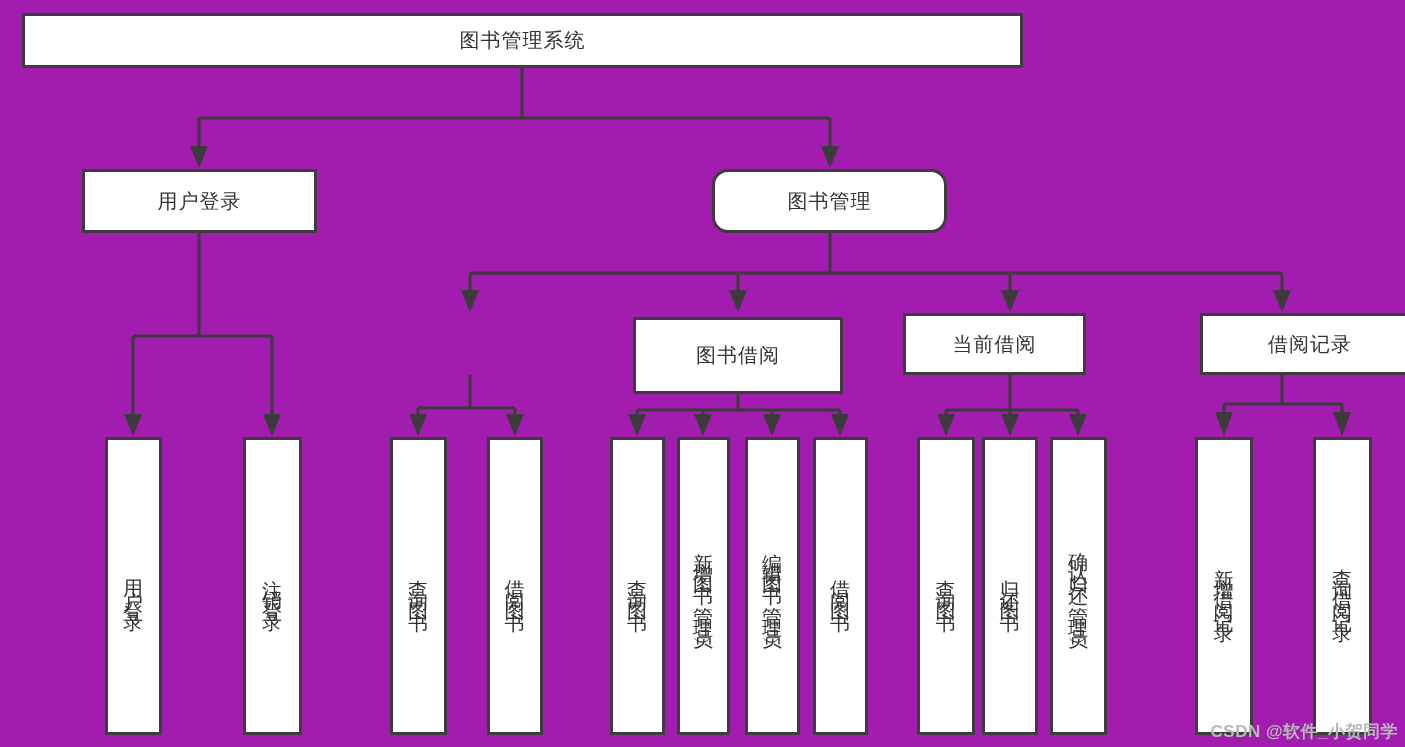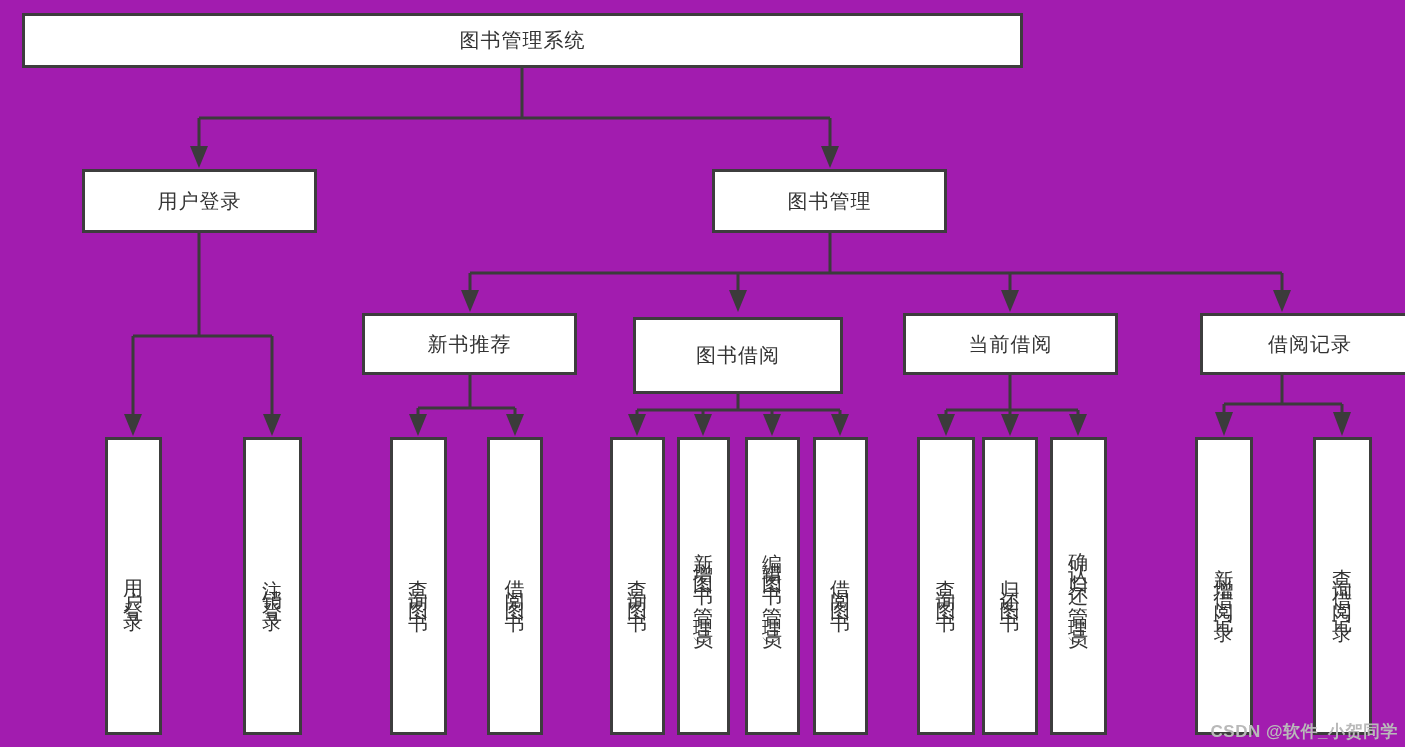--- a/index.html
+++ b/index.html
@@ -102,31 +102,28 @@
     </g>
   </svg>
 
   <div class="node h" style="left:22px; top:13px; width:1001px; height:55px;">
     <span>图书管理系统</span>
   </div>
 
   <div class="node h" style="left:82px; top:169px; width:235px; height:64px;">
     <span>用户登录</span>
   </div>
-  <div class="node h" style="left:712px; top:169px; width:235px; height:64px;">
+  <div class="node h" style="left:712px; top:169px; width:235px; height:64px;border-radius:16px;">
     <span>图书管理</span>
   </div>
 
-  <div class="node h" style="left:362px; top:313px; width:215px; height:62px;">
-    <span>新书推荐</span>
-  </div>
   <div class="node h" style="left:633px; top:317px; width:210px; height:77px;">
     <span>图书借阅</span>
   </div>
-  <div class="node h" style="left:903px; top:313px; width:215px; height:62px;">
+  <div class="node h" style="left:903px; top:313px; width:183px; height:62px;">
     <span>当前借阅</span>
   </div>
   <div class="node h" style="left:1200px; top:313px; width:220px; height:62px;">
     <span>借阅记录</span>
   </div>
 
   <div class="node v" style="left:105px; top:437px; width:57px; height:298px;">
     <span>用户登录</span>
   </div>
   <div class="node v" style="left:243px; top:437px; width:59px; height:298px;">

